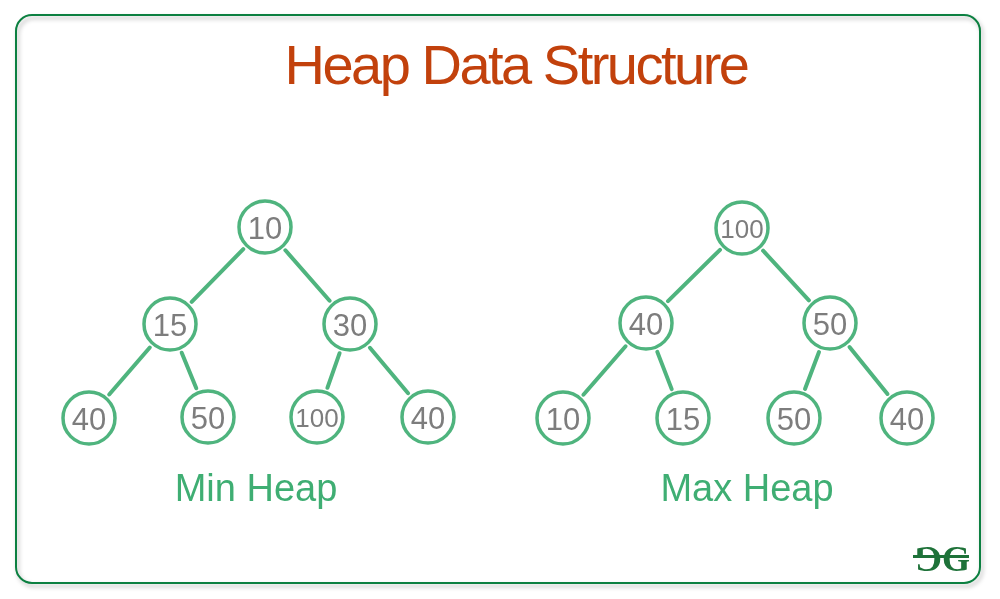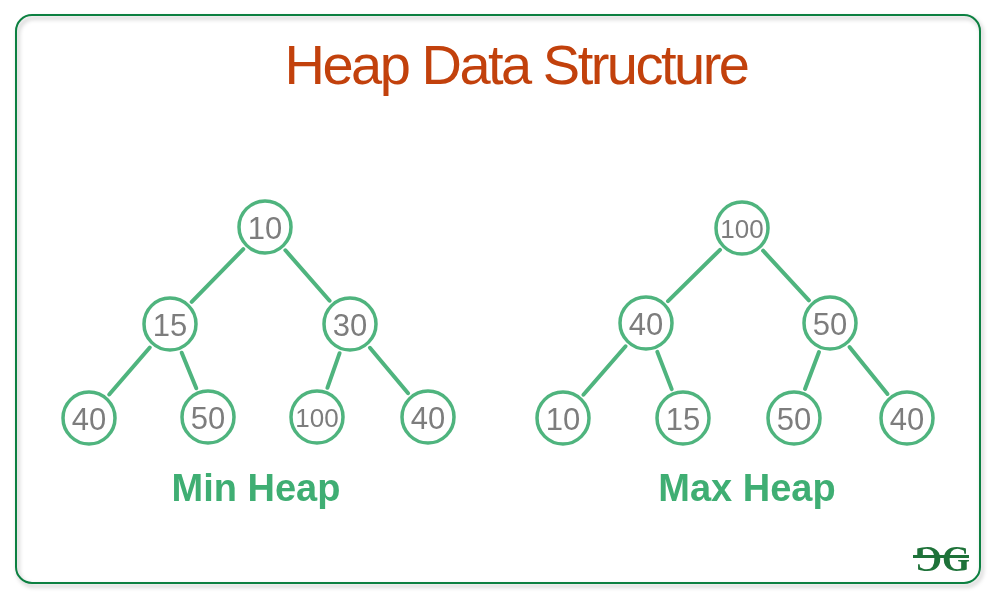--- a/index.html
+++ b/index.html
@@ -43,21 +43,21 @@
   }
   .canvas text {
     font-family: "Liberation Sans", sans-serif;
   }
 
   .tree-label {
     position: absolute;
     top: 468px;
     transform: translateX(-50%);
     font-size: 38px;
-    font-weight: 700;
+    font-weight: 400;
     color: #3fae73;
     line-height: 1.1;
     white-space: nowrap;
   }
   .label-min { left: 256px; }
   .label-max { left: 747px; text-align: right; }
 
   
   .logo {
     position: absolute;

